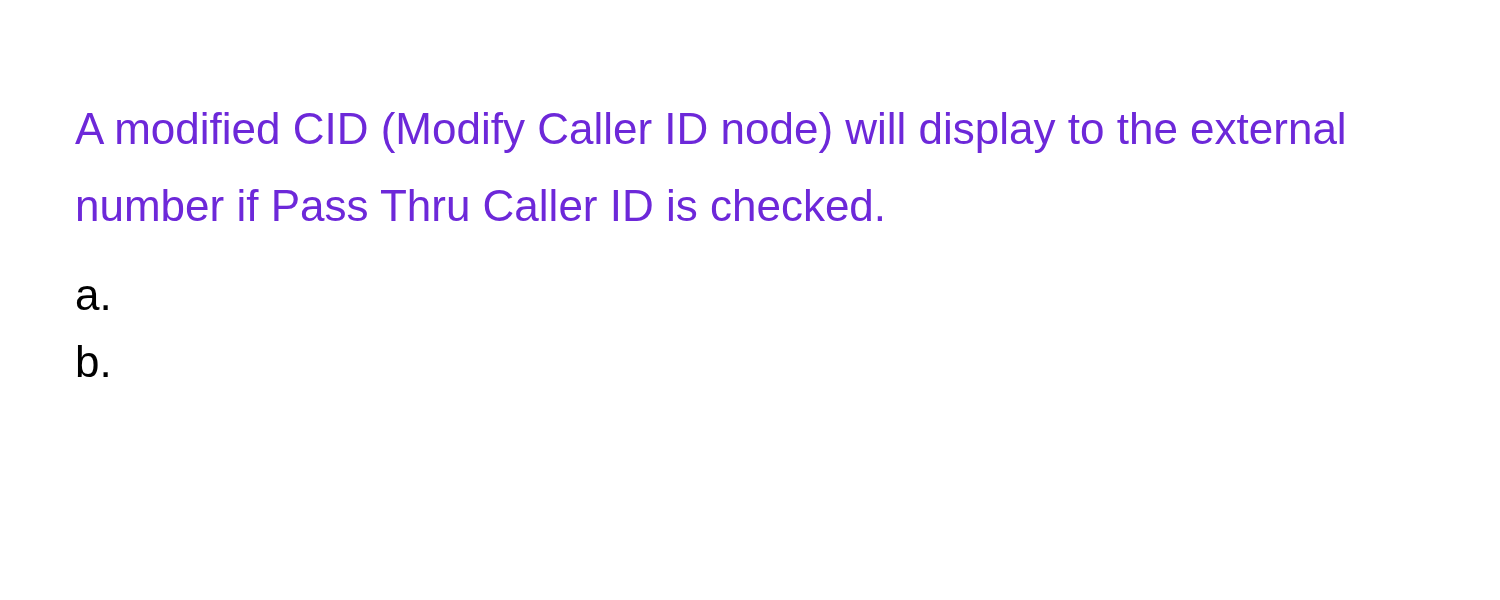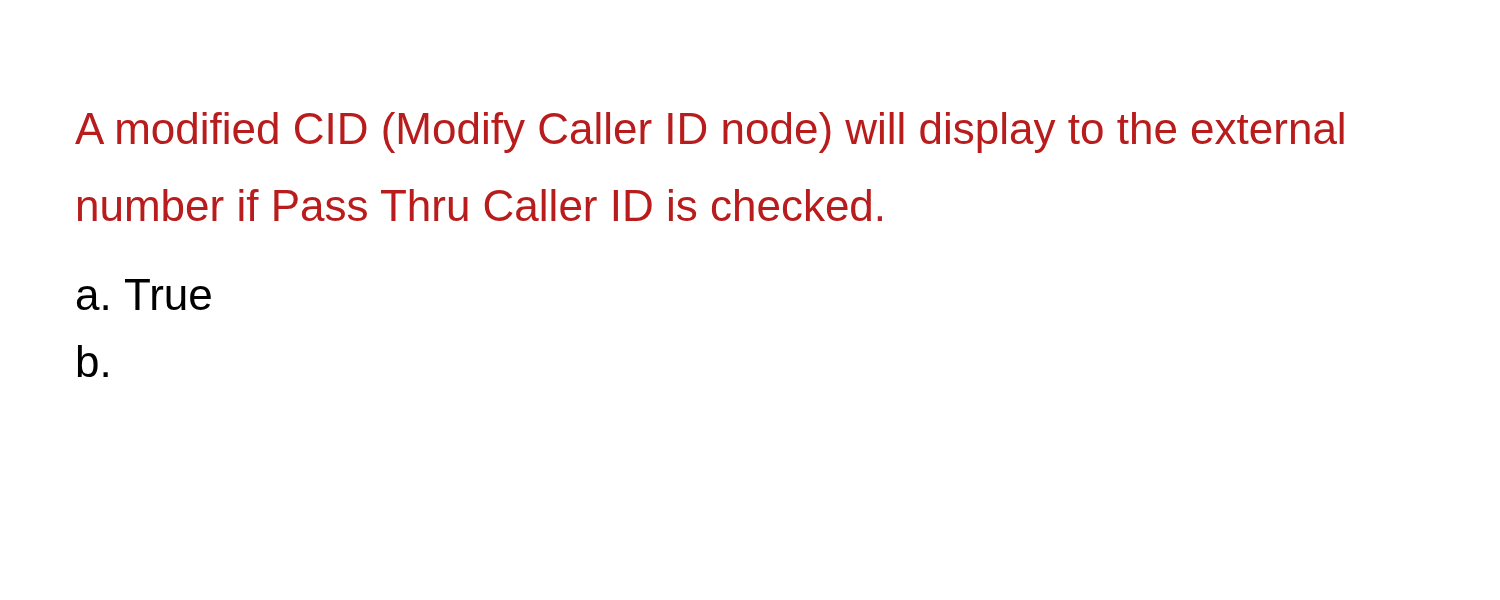--- a/index.html
+++ b/index.html
@@ -10,21 +10,21 @@
     body {
       width: 1500px;
       height: 600px;
       background: #ffffff;
       font-family: -apple-system, BlinkMacSystemFont, "Segoe UI", Helvetica, Arial, sans-serif;
       padding: 90px 75px 0 75px;
     }
     .question-text {
       font-size: 44px;
       line-height: 1.75;
-      color: #b91c1c;
+      color: #6d28d9;
       font-weight: 400;
       margin-bottom: 18px;
     }
     .options {
       display: flex;
       flex-direction: column;
     }
     .option {
       display: flex;
       font-size: 44px;
@@ -37,18 +37,17 @@
     }
   </style>
 </head>
 <body>
 
 <div class="question-text">A modified CID (Modify Caller ID node) will display to the external number if Pass Thru Caller ID is checked.</div>
 
 <div class="options">
   <div class="option">
     <span class="option-label">a. </span>
-    <span>True</span>
   </div>
   <div class="option">
     <span class="option-label">b. </span>
   </div>
 </div>
 
 </body></html>

